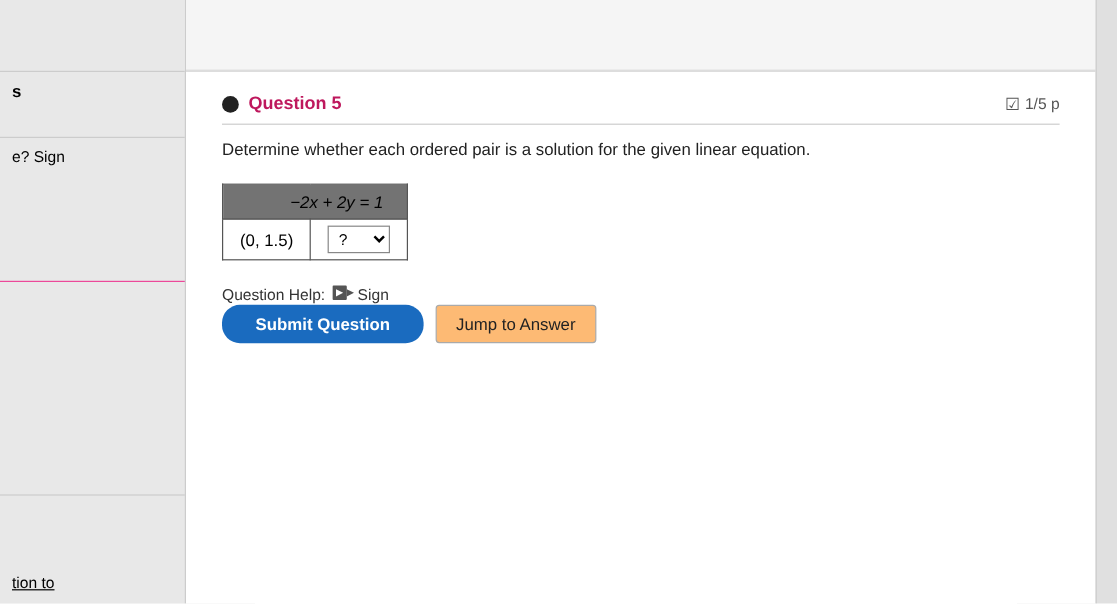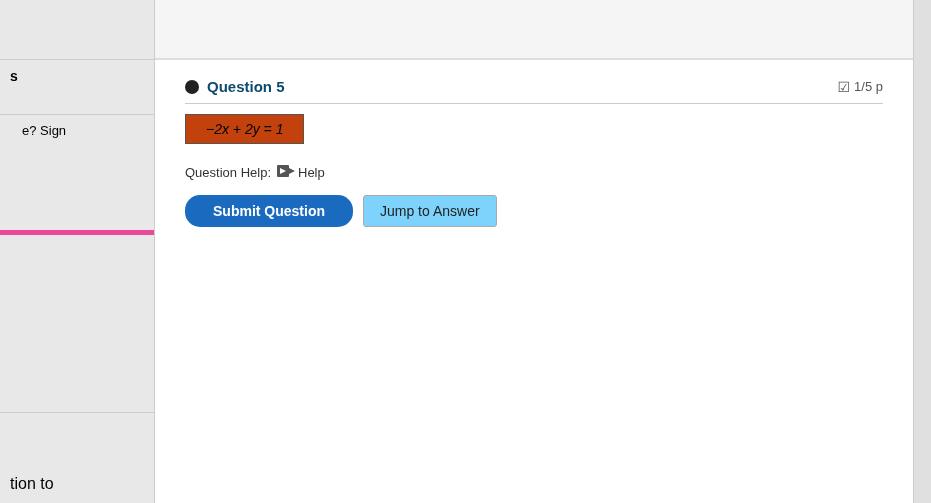--- a/index.html
+++ b/index.html
@@ -36,36 +36,37 @@
       padding: 8px 10px;
       font-size: 14px;
       font-weight: bold;
       border-bottom: 1px solid #ccc;
     }
 
     .sidebar-mid {
       height: 120px;
       display: flex;
       align-items: flex-start;
-      padding: 8px 22px;
-      font-size: 13px;
-      border-bottom: 5px solid #ec4899;
+      padding: 8px 10px;
+      font-size: 13px;
+      border-bottom: 1px solid #ec4899;
     }
 
     .sidebar-question-nav {
       flex: 1;
       border-bottom: 1px solid #ccc;
     }
 
     .sidebar-bottom {
       height: 90px;
       display: flex;
       align-items: flex-end;
       padding: 10px;
-      font-size: 16px;
+      font-size: 13px;
+      text-decoration: underline;
     }
 
     .main-content {
       flex: 1;
       background: #fff;
       display: flex;
       flex-direction: column;
     }
 
     .top-bar {
@@ -93,21 +94,21 @@
       height: 14px;
       background: #222;
       border-radius: 50%;
       margin-right: 8px;
       flex-shrink: 0;
     }
 
     .question-title {
       font-size: 15px;
       font-weight: bold;
-      color: #0c4a6e;
+      color: #be185d;
     }
 
     .points-badge {
       margin-left: auto;
       display: flex;
       align-items: center;
       font-size: 13px;
       color: #555;
       gap: 4px;
     }
@@ -129,40 +130,39 @@
       margin-bottom: 20px;
     }
 
     .equation-table td {
       border: 1px solid #555;
       padding: 5px 14px;
       font-size: 14px;
     }
 
     .equation-header td {
-      background: #c2410c;
+      background: #737373;
       font-style: italic;
       text-align: right;
       font-size: 14px;
       padding: 6px 20px;
     }
 
     .answer-select {
       border: 1px solid #888;
       padding: 2px 4px;
       font-size: 13px;
       min-width: 45px;
       background: #fff;
       cursor: pointer;
     }
 
     .question-help {
       font-size: 13px;
       color: #333;
-      margin-bottom: 14px;
       display: flex;
       align-items: center;
       gap: 6px;
     }
 
     .help-link {
       color: #333;
       text-decoration: none;
       display: flex;
       align-items: center;
@@ -181,21 +181,21 @@
       color: #fff;
       border: none;
       padding: 8px 28px;
       font-size: 14px;
       font-weight: bold;
       border-radius: 15px;
       cursor: pointer;
     }
 
     .btn-jump {
-      background: #7dd3fc;
+      background: #fdba74;
       color: #222;
       border: 1px solid #aaa;
       padding: 7px 16px;
       font-size: 14px;
       border-radius: 3px;
       cursor: pointer;
     }
 
     .right-bar {
       width: 18px;
@@ -221,42 +221,55 @@
 
     <div class="question-header">
       <div class="question-dot"></div>
       <span class="question-title">Question 5</span>
       <div class="points-badge">
         <span class="check-icon">☑</span>
         <span>1/5 p</span>
       </div>
     </div>
 
+    <div class="question-text">Determine whether each ordered pair is a solution for the given linear equation.</div>
 
     <table class="equation-table">
       <tbody>
           <tr class="equation-header">
         <td colspan="2">
           <span>−2<i>x</i> + 2<i>y</i> = 1</span>
+        </td>
+      </tr>
+      <tr>
+        <td>
+          <span>(0, 1.5)</span>
+        </td>
+        <td>
+          <select class="answer-select">
+            <option>?</option>
+            <option>Yes</option>
+            <option>No</option>
+          </select>
         </td>
       </tr>
     </tbody>
       </table>
 
     <div class="question-help">
       <span>Question Help:</span>
       <span class="help-link">
         <span>
           <svg width="18" height="14" viewBox="0 0 18 14">
             <rect x="0" y="1" width="12" height="12" rx="1" fill="#555"></rect>
             <polygon points="12,4 18,7 12,10" fill="#555"></polygon>
             <polygon points="3,4 9,7 3,10" fill="white"></polygon>
           </svg>
         </span>
-        <span>Help</span>
+        <span>Sign</span>
       </span>
     </div>
 
     <div class="button-row">
       <button class="btn-submit">Submit Question</button>
       <button class="btn-jump">Jump to Answer</button>
     </div>
 
   </div>
 </div>

